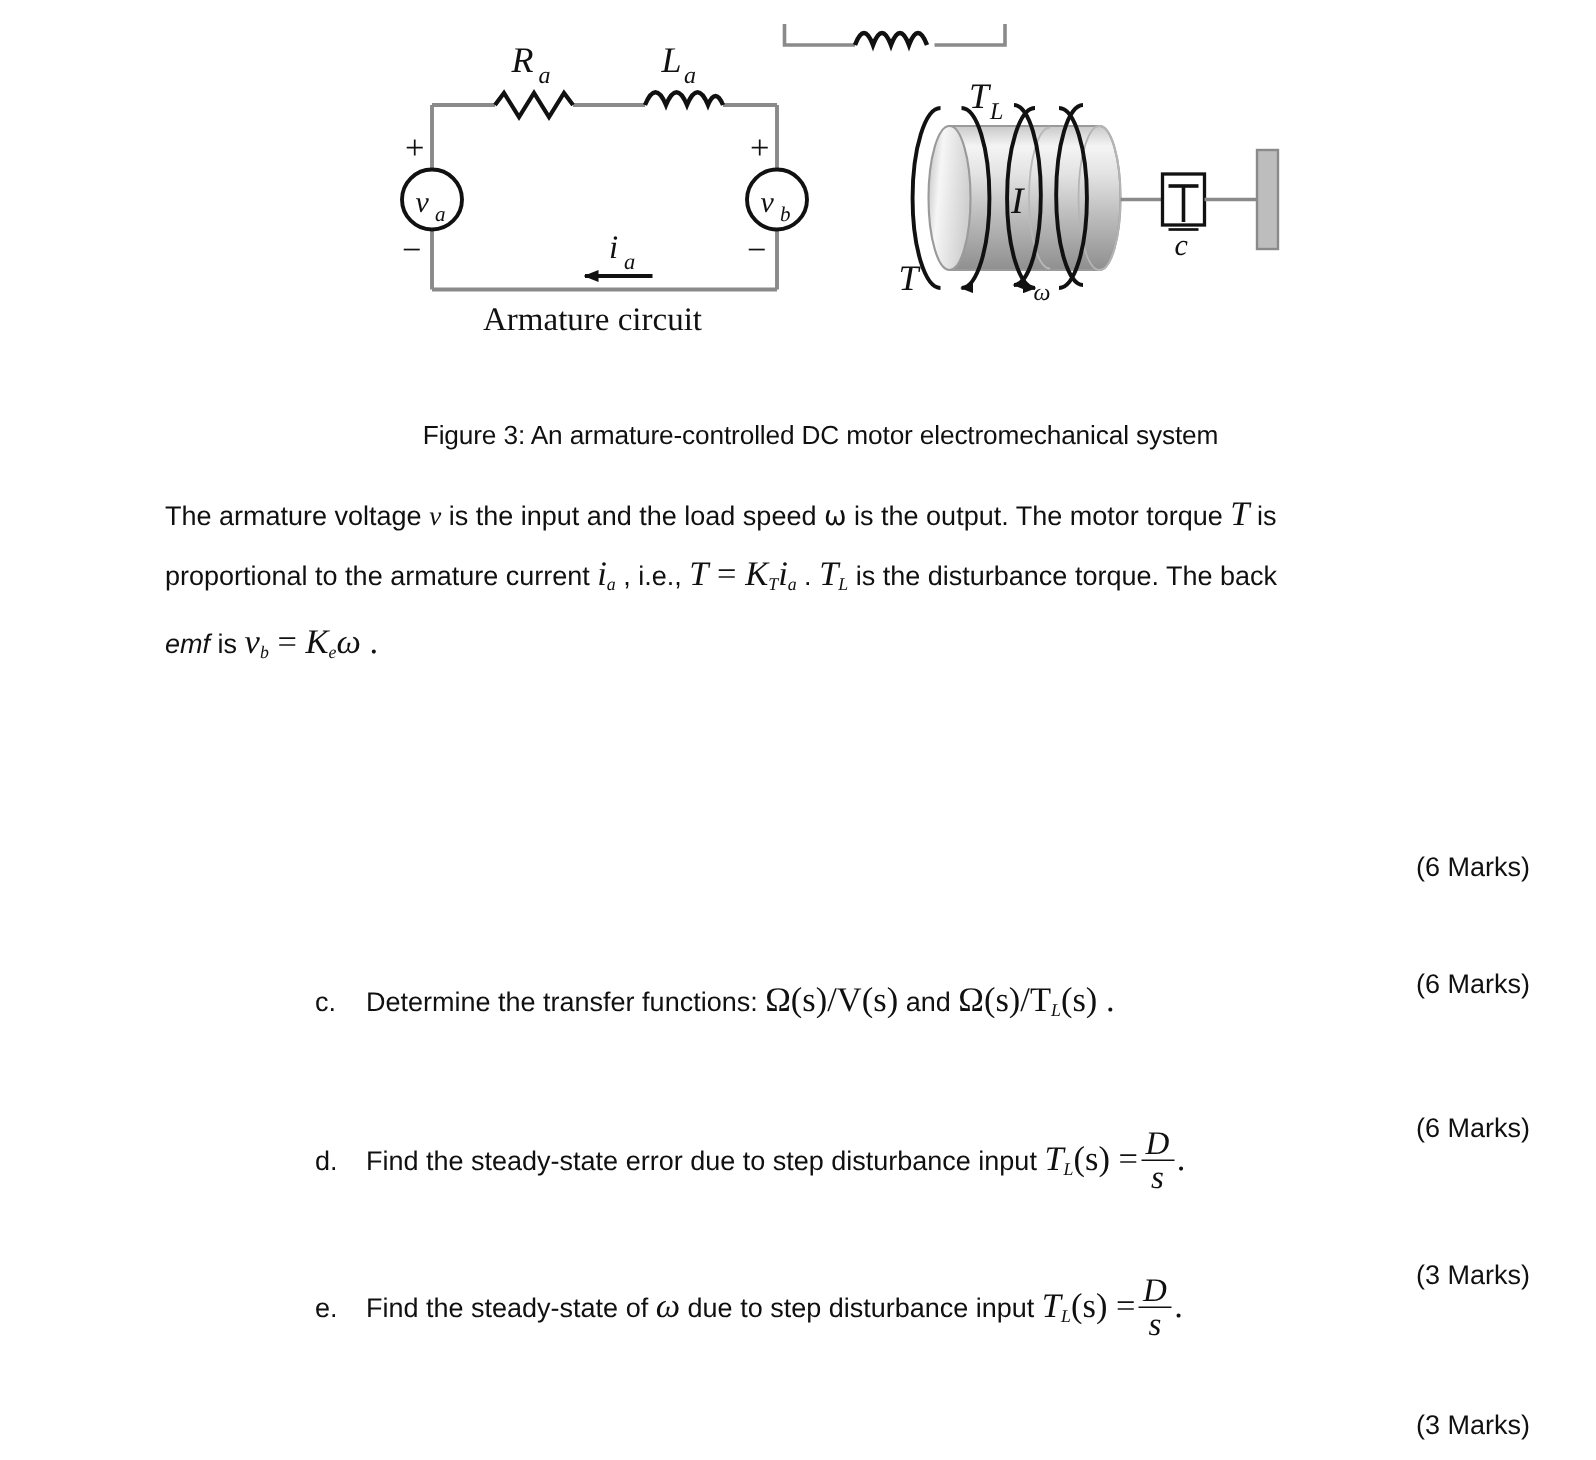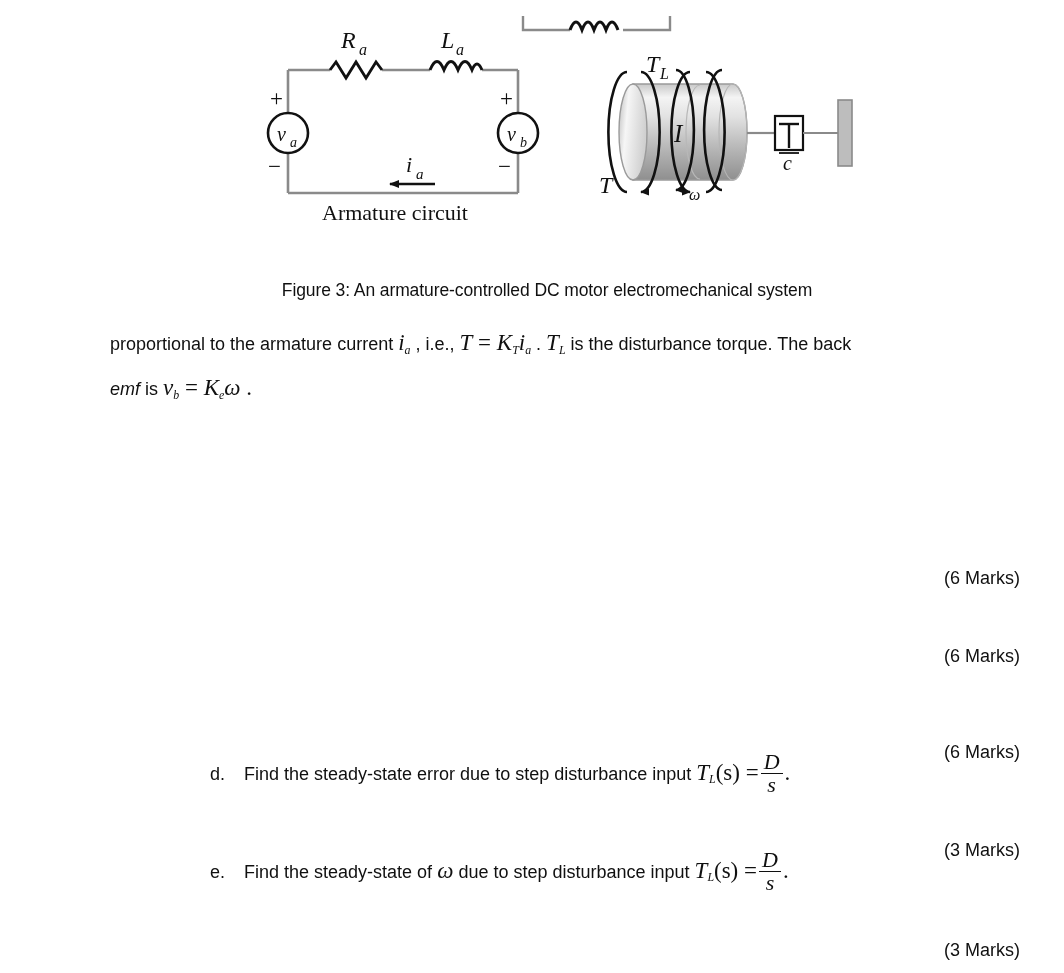--- a/index.html
+++ b/index.html
@@ -243,37 +243,41 @@
 
       <text x="783" y="170" font-size="20" font-style="italic">c</text>
       <path d="M779,153 L799,153" fill="none" stroke="#111" stroke-width="1.8"></path>
     </g>
   </svg>
 </div>
 
 <div id="figure-caption">Figure 3: An armature-controlled DC motor electromechanical system</div>
 
 <div id="intro">
+  <span class="ln"><span>The armature voltage </span><span class="mi">v</span><span> is the input and the load speed </span><span class="omega-sans">ω</span><span> is the output. The motor torque </span><span class="big">T</span><span> is</span></span>
 
   <span class="ln"><span>proportional to the armature current </span><span class="big">i</span><span class="sub">a</span><span> , i.e., </span><span class="big">T</span><span class="big upr"> = </span><span class="big">K</span><span class="sub">T</span><span class="big">i</span><span class="sub">a</span><span> . </span><span class="big">T</span><span class="sub">L</span><span> is the disturbance torque. The back</span></span>
 
   <span class="ln"><span style="font-style:italic">emf</span><span> is </span><span class="big">v</span><span class="sub">b</span><span class="big upr"> = </span><span class="big">K</span><span class="sub">e</span><span class="big">ω</span><span class="big upr"> .</span></span>
 </div>
 
 <div id="questions">
 
   <div class="q-row" style="height:78px">
     <div class="marks" style="top:34px">(6 Marks)</div>
   </div>
 
   <div class="q-row" style="height:80px">
     <div class="marks" style="top:34px">(6 Marks)</div>
   </div>
 
   <div class="q-row" style="height:88px">
+    <div class="q-line" style="top:6px">
+      <span class="q-letter">c.</span><span>Determine the transfer functions:</span><span>&nbsp;</span><span class="big upr">Ω(s)/V(s)</span><span>&nbsp;</span><span>and</span><span>&nbsp;</span><span class="big upr">Ω(s)/T</span><span class="sub">L</span><span class="big upr">(s)</span><span class="big upr">&nbsp;</span><span class="big upr">.</span>
+    </div>
     <div class="marks" style="top:50px">(6 Marks)</div>
   </div>
 
   <div class="q-row" style="height:98px">
     <div class="q-line" style="top:16px">
       <span class="q-letter">d.</span><span>Find the steady-state error due to step disturbance input</span><span>&nbsp;</span><span class="big">T</span><span class="sub">L</span><span class="big upr">(s) =</span><span class="frac"><span class="num">D</span><span class="den">s</span></span><span class="big upr">.</span>
     </div>
     <div class="marks" style="top:60px">(3 Marks)</div>
   </div>
 

